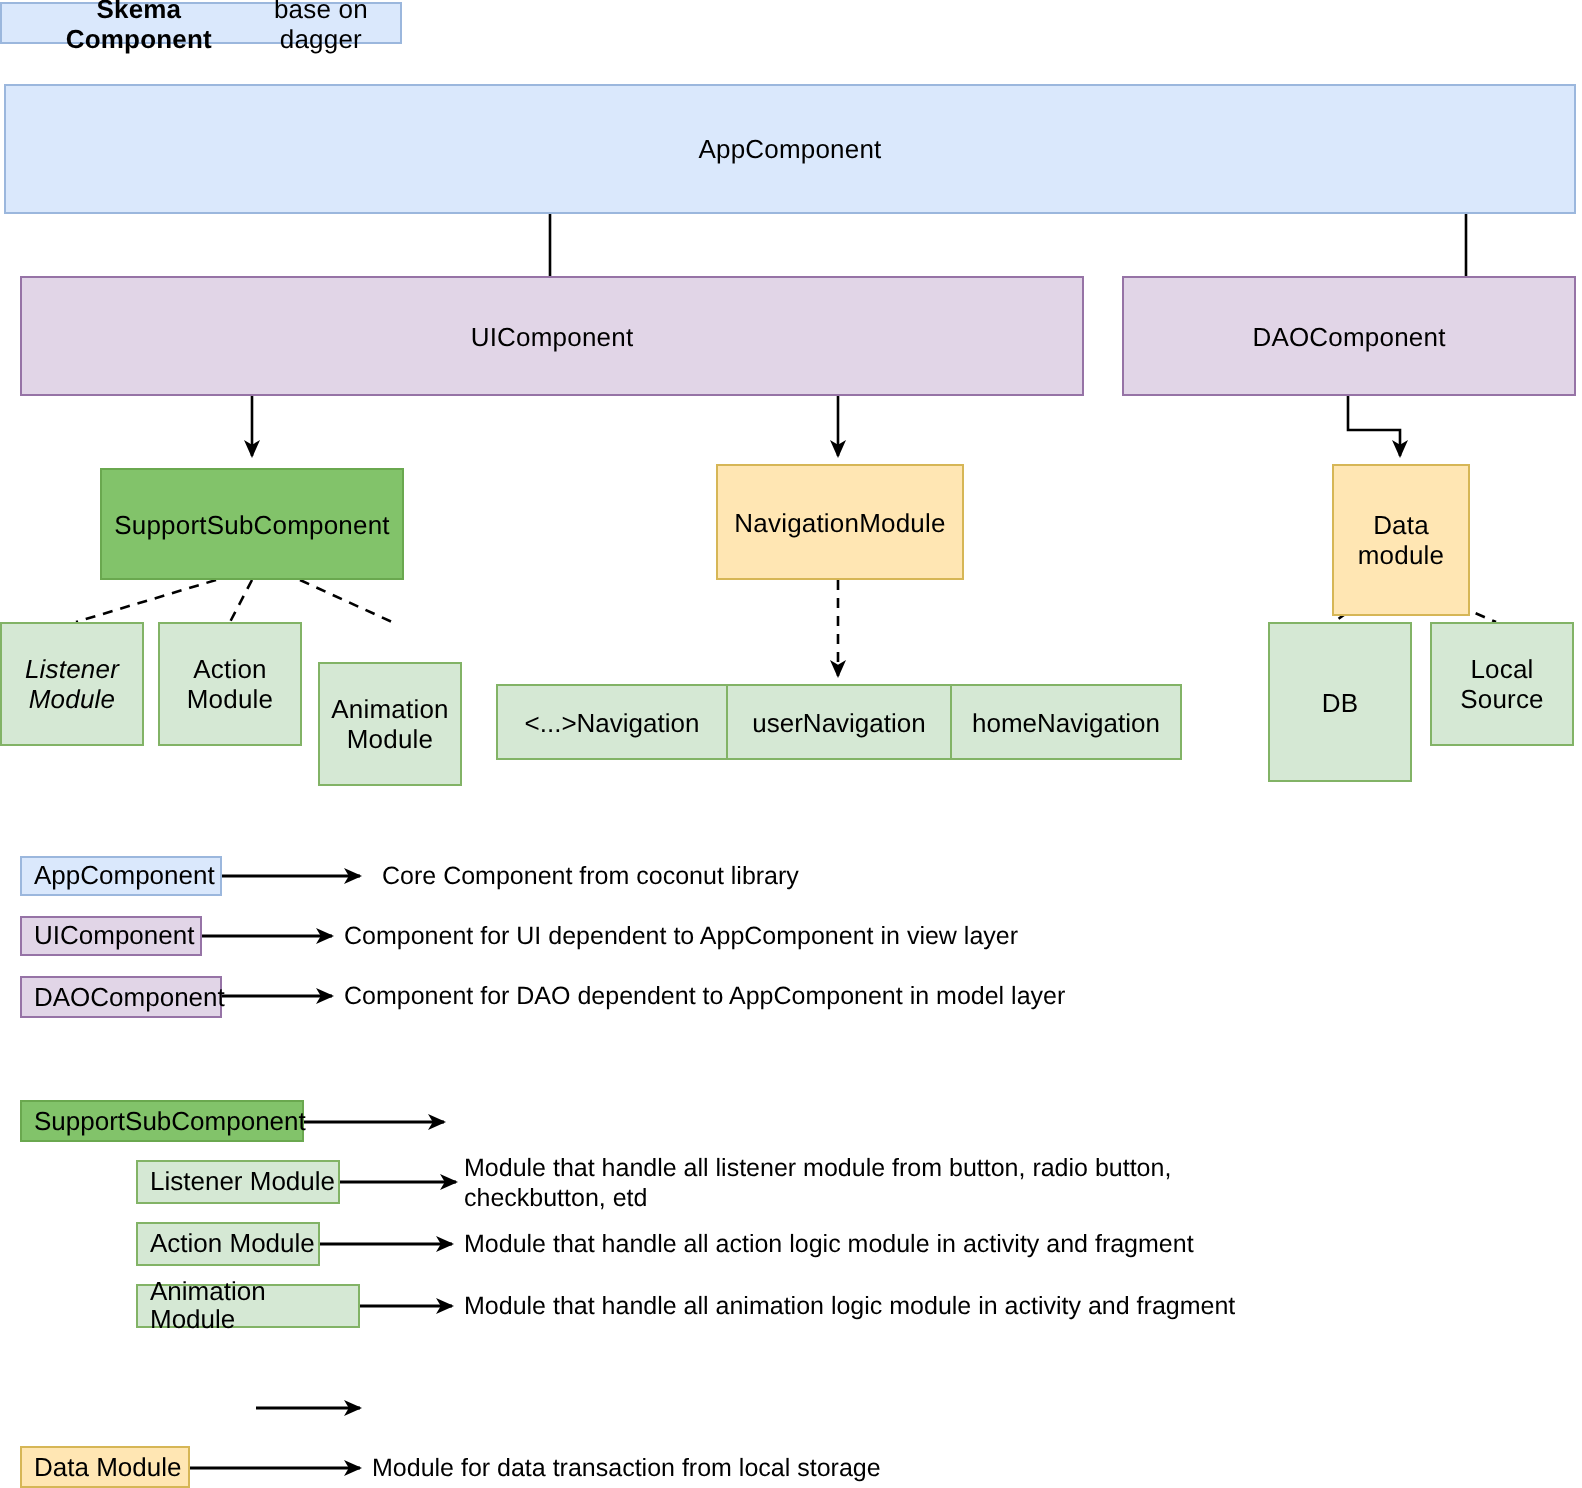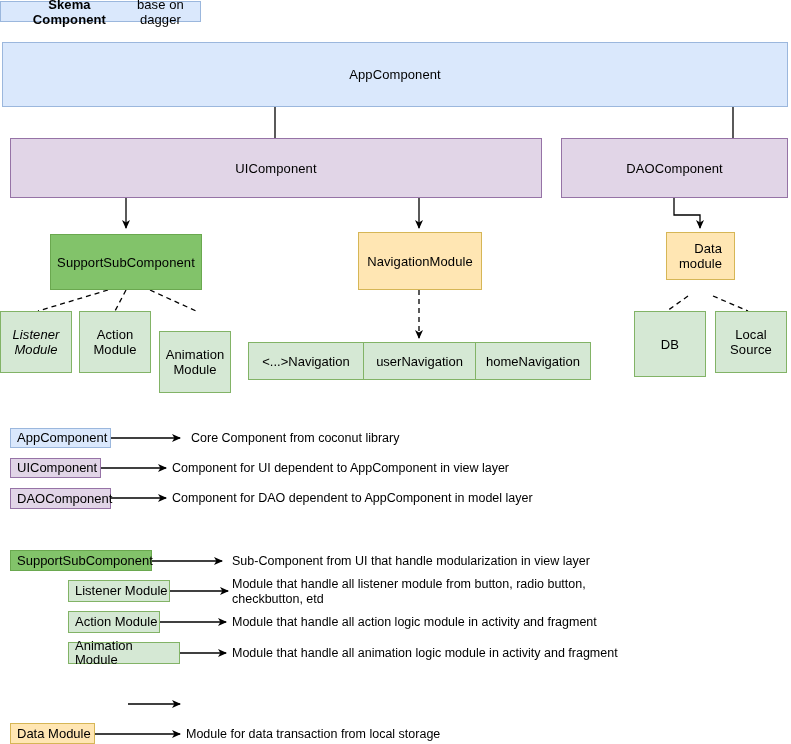--- a/index.html
+++ b/index.html
@@ -138,52 +138,51 @@
   <div class="node blue" style="left:2px; top:42px; width:786px; height:65px;">AppComponent</div>
 
   <div class="node purple" style="left:10px; top:138px; width:532px; height:60px;">UIComponent</div>
 
   <div class="node purple" style="left:561px; top:138px; width:227px; height:60px;">DAOComponent</div>
 
   <div class="node green-strong" style="left:50px; top:234px; width:152px; height:56px;">SupportSubComponent</div>
 
   <div class="node orange" style="left:358px; top:232px; width:124px; height:58px;">NavigationModule</div>
 
-  <div class="node orange" style="left:666px; top:232px; width:69px; height:48px;text-align:right;">Data
+  <div class="node orange" style="left:666px; top:232px; width:69px; height:76px;">Data
 module</div>
 
   <div class="node green-soft" style="left:0px; top:311px; width:72px; height:62px;font-style:italic;">Listener
 Module</div>
 
   <div class="node green-soft" style="left:79px; top:311px; width:72px; height:62px;">Action
 Module</div>
 
   <div class="node green-soft" style="left:159px; top:311px; width:72px; height:62px;margin-top:20px;">Animation
 Module</div>
 
   <div class="navcell" style="left:248px; top:342px; width:116px; height:38px;">&lt;...&gt;Navigation</div>
   <div class="navcell" style="left:363px; top:342px; width:113px; height:38px;">userNavigation</div>
   <div class="navcell" style="left:475px; top:342px; width:116px; height:38px;">homeNavigation</div>
 
-  <div class="node green-soft" style="left:634px; top:311px; width:72px; height:66px;">DB</div>
+  <div class="node green-soft" style="left:634px; top:311px; width:72px; height:80px;">DB</div>
 
   <div class="node green-soft" style="left:715px; top:311px; width:72px; height:62px;">Local
 Source</div>
 
   <div class="legend-box blue" style="left:10px; top:428px; width:101px; height:20px;">AppComponent</div>
   <div class="legend-text" style="left:191px; top:431px; width:420px;">Core Component from coconut library</div>
 
   <div class="legend-box purple" style="left:10px; top:458px; width:91px; height:20px;">UIComponent</div>
   <div class="legend-text" style="left:172px; top:461px; width:460px;">Component for UI dependent to AppComponent in view layer</div>
 
   <div class="legend-box purple" style="left:10px; top:488px; width:101px; height:21px;">DAOComponent</div>
   <div class="legend-text" style="left:172px; top:491px; width:470px;">Component for DAO dependent to AppComponent in model layer</div>
 
   <div class="legend-box green-strong" style="left:10px; top:550px; width:142px; height:21px;">SupportSubComponent</div>
-  <div class="legend-text" style="left:232px; top:554px; width:440px;">Sub-Component from UI that handle modularization in view layer</div>
 
   <div class="legend-box green-soft" style="left:68px; top:580px; width:102px; height:22px;">Listener Module</div>
   <div class="legend-text" style="left:232px; top:577px; width:440px;">Module that handle all listener module from button, radio button,
 checkbutton, etd</div>
 
   <div class="legend-box green-soft" style="left:68px; top:611px; width:92px; height:22px;">Action Module</div>
   <div class="legend-text" style="left:232px; top:615px; width:450px;">Module that handle all action logic module in activity and fragment</div>
 
   <div class="legend-box green-soft" style="left:68px; top:642px; width:112px; height:22px;">Animation Module</div>
   <div class="legend-text" style="left:232px; top:646px; width:460px;">Module that handle all animation logic module in activity and fragment</div>

